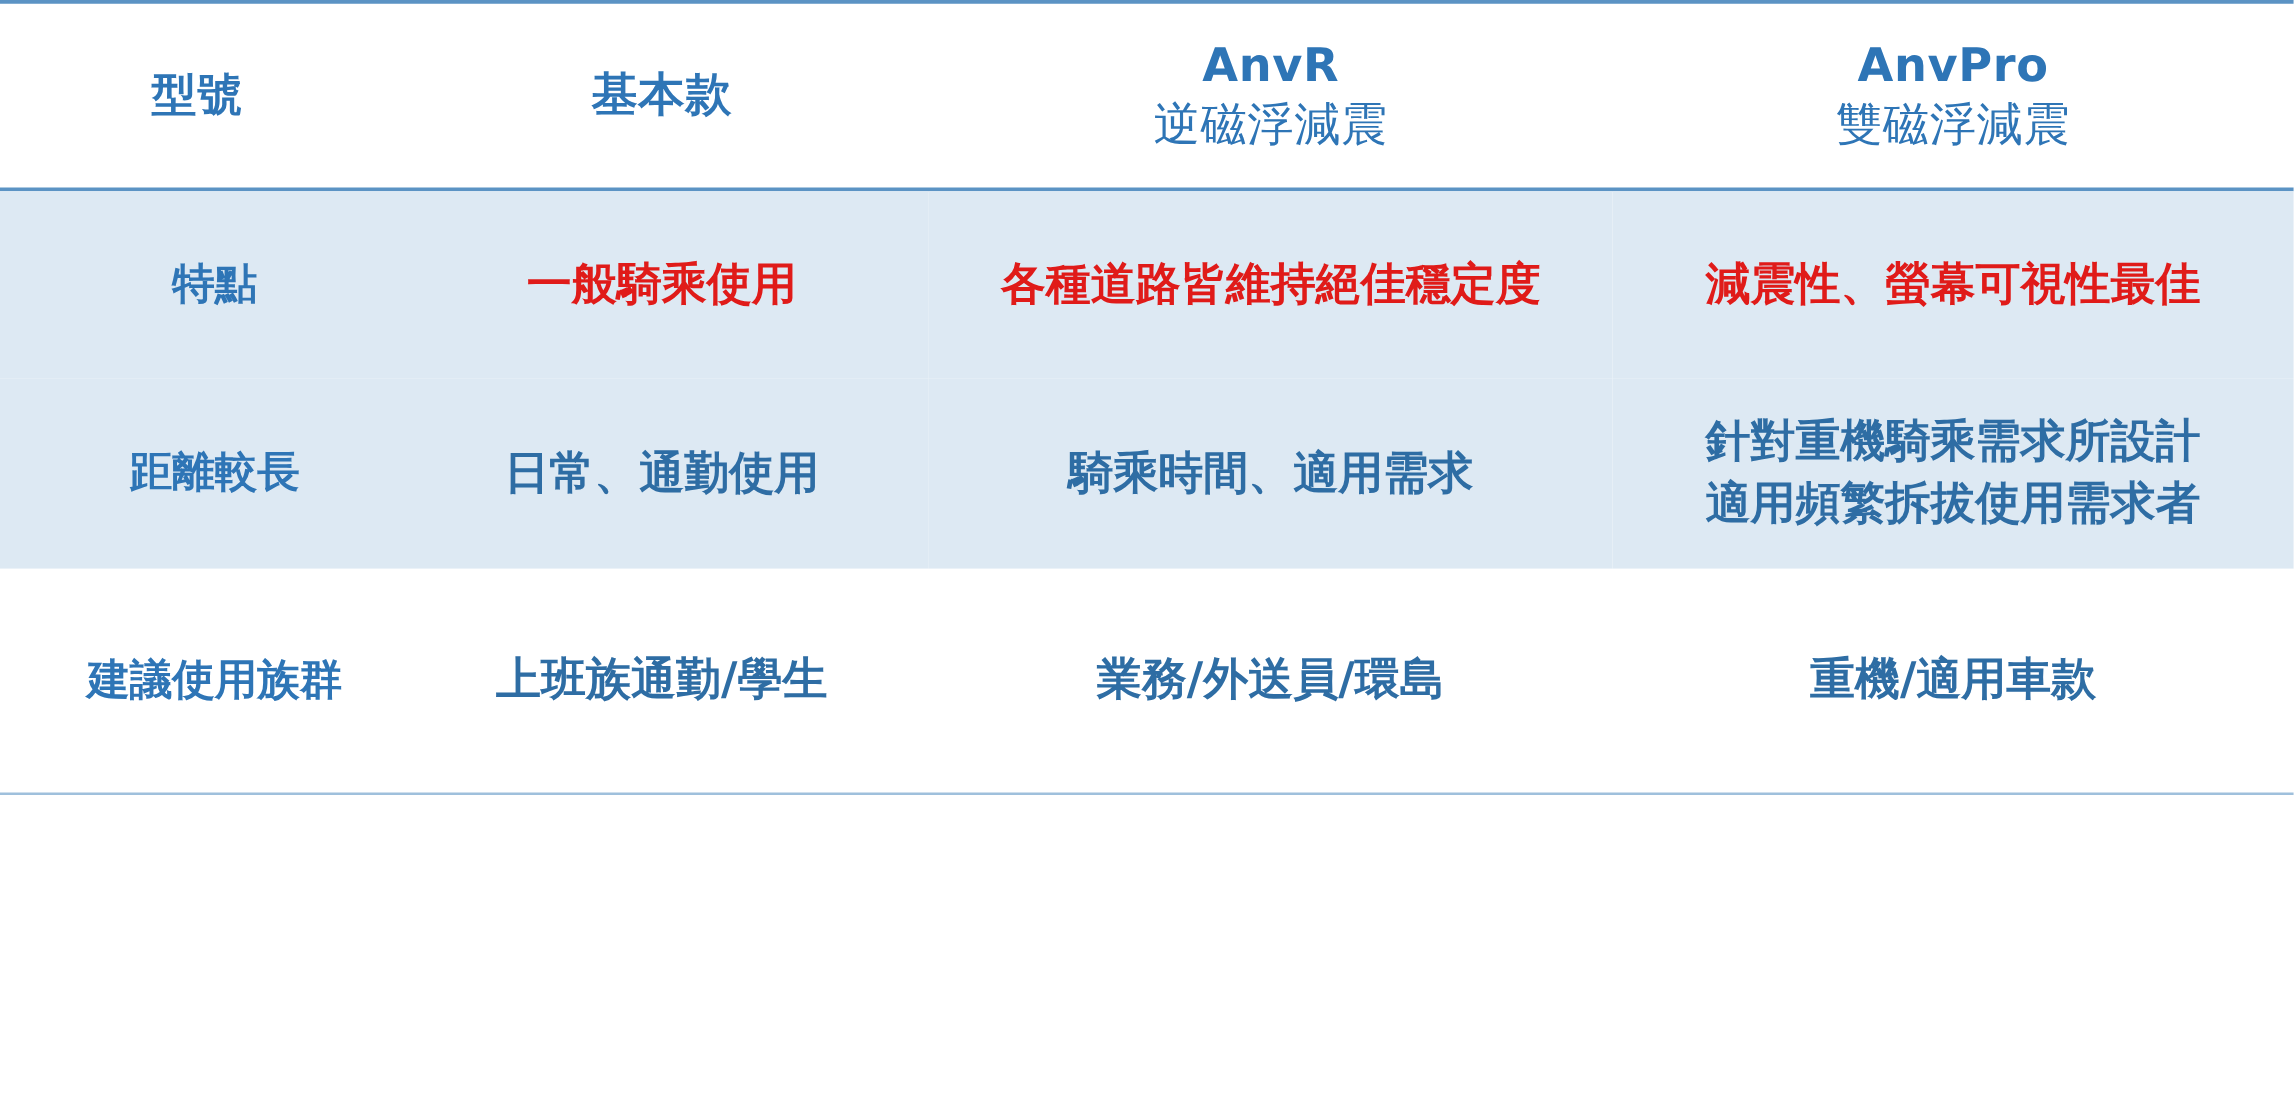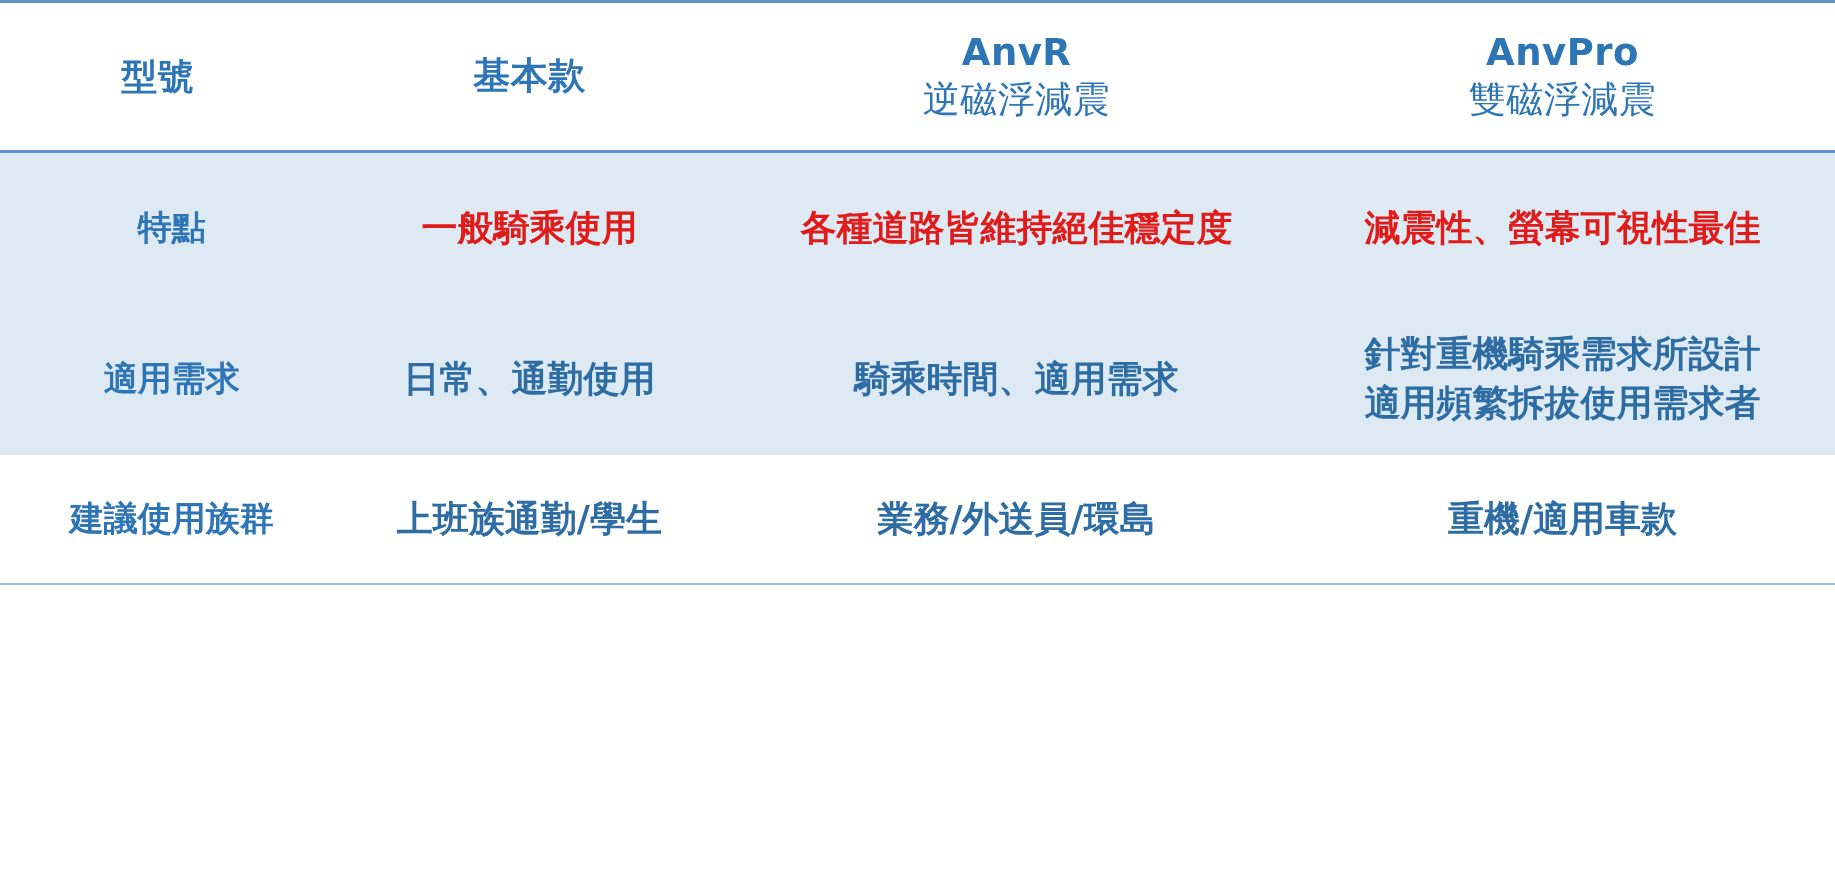--- a/index.html
+++ b/index.html
@@ -96,21 +96,21 @@
     color: #e01b19;
     font-size: 36px;
   }
   .body-row.row-feature td.cell-label {
     color: #2e75b6;
   }
 
   .r-feature td { height: 150px; }
   .r-vehicle td { height: 152px; }
   .r-need    td { height: 152px; }
-  .r-group   td { height: 128px; }
+  .r-group   td { height: 179px; }
 
   .line { display: block; white-space: nowrap; }
 </style>
 </head>
 <body>
 
 <div class="comparison-sheet">
 
   <div class="rule top-rule"></div>
 
@@ -160,21 +160,21 @@
         <td class="cell-value">
           <span class="line">各種道路皆維持絕佳穩定度</span>
         </td>
         <td class="cell-value">
           <span class="line">減震性、螢幕可視性最佳</span>
         </td>
       </tr>
 
 
       <tr class="body-row row-shaded r-need">
-        <td class="cell-label">適用需求</td>
+        <td class="cell-label">距離較長</td>
         <td class="cell-value">
           <span class="line">日常、通勤使用</span>
         </td>
         <td class="cell-value">
           <span class="line">騎乘時間、適用需求</span>
         </td>
         <td class="cell-value">
           <span class="line">針對重機騎乘需求所設計</span>
           <span class="line">適用頻繁拆拔使用需求者</span>
         </td>

